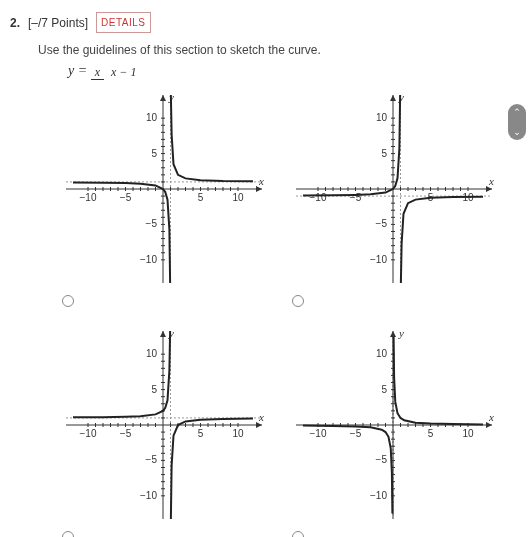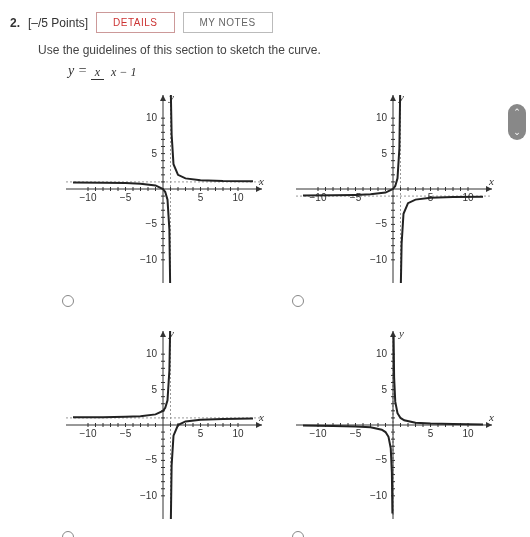--- a/index.html
+++ b/index.html
@@ -14,21 +14,21 @@
   .header {
     display: flex;
     align-items: center;
     gap: 8px;
     padding: 12px 10px 8px 10px;
   }
   .qnum { font-weight: bold; font-size: 12px; }
   .points { font-size: 12px; }
   .btn {
     border: 1px solid #bbb;
-    padding: 4px 16px;
+    padding: 4px 4px;
     font-size: 10px;
     letter-spacing: .5px;
     background: #fff;
     cursor: pointer;
   }
   .btn.details { color: #c33; border-color: #c99; }
   .btn.notes { color: #666; }
   .instr { padding: 2px 0 2px 38px; font-size: 12px; color: #444; }
   .formula { padding: 4px 0 10px 68px; font-family: 'Times New Roman', serif; font-size: 14px; font-style: italic; }
   .formula .frac { display:inline-block; vertical-align:middle; text-align:center; font-size:12px; line-height:1; }
@@ -60,23 +60,22 @@
     padding:3px 0;
     color:#fff; font-size:9px;
     cursor:pointer;
   }
 </style>
 </head>
 <body>
 
 <div class="header">
   <span class="qnum">2.</span>
-  <span class="points">[–/5 Points]</span>
+  <span class="points">[–/7 Points]</span>
   <button class="btn details">DETAILS</button>
-  <button class="btn notes">MY NOTES</button>
 </div>
 
 <div class="instr">Use the guidelines of this section to sketch the curve.</div>
 
 <div class="formula">
   <span>y =</span>
   <span class="frac">
     <span class="top">x</span>
     <span class="bot">x − 1</span>
   </span>

